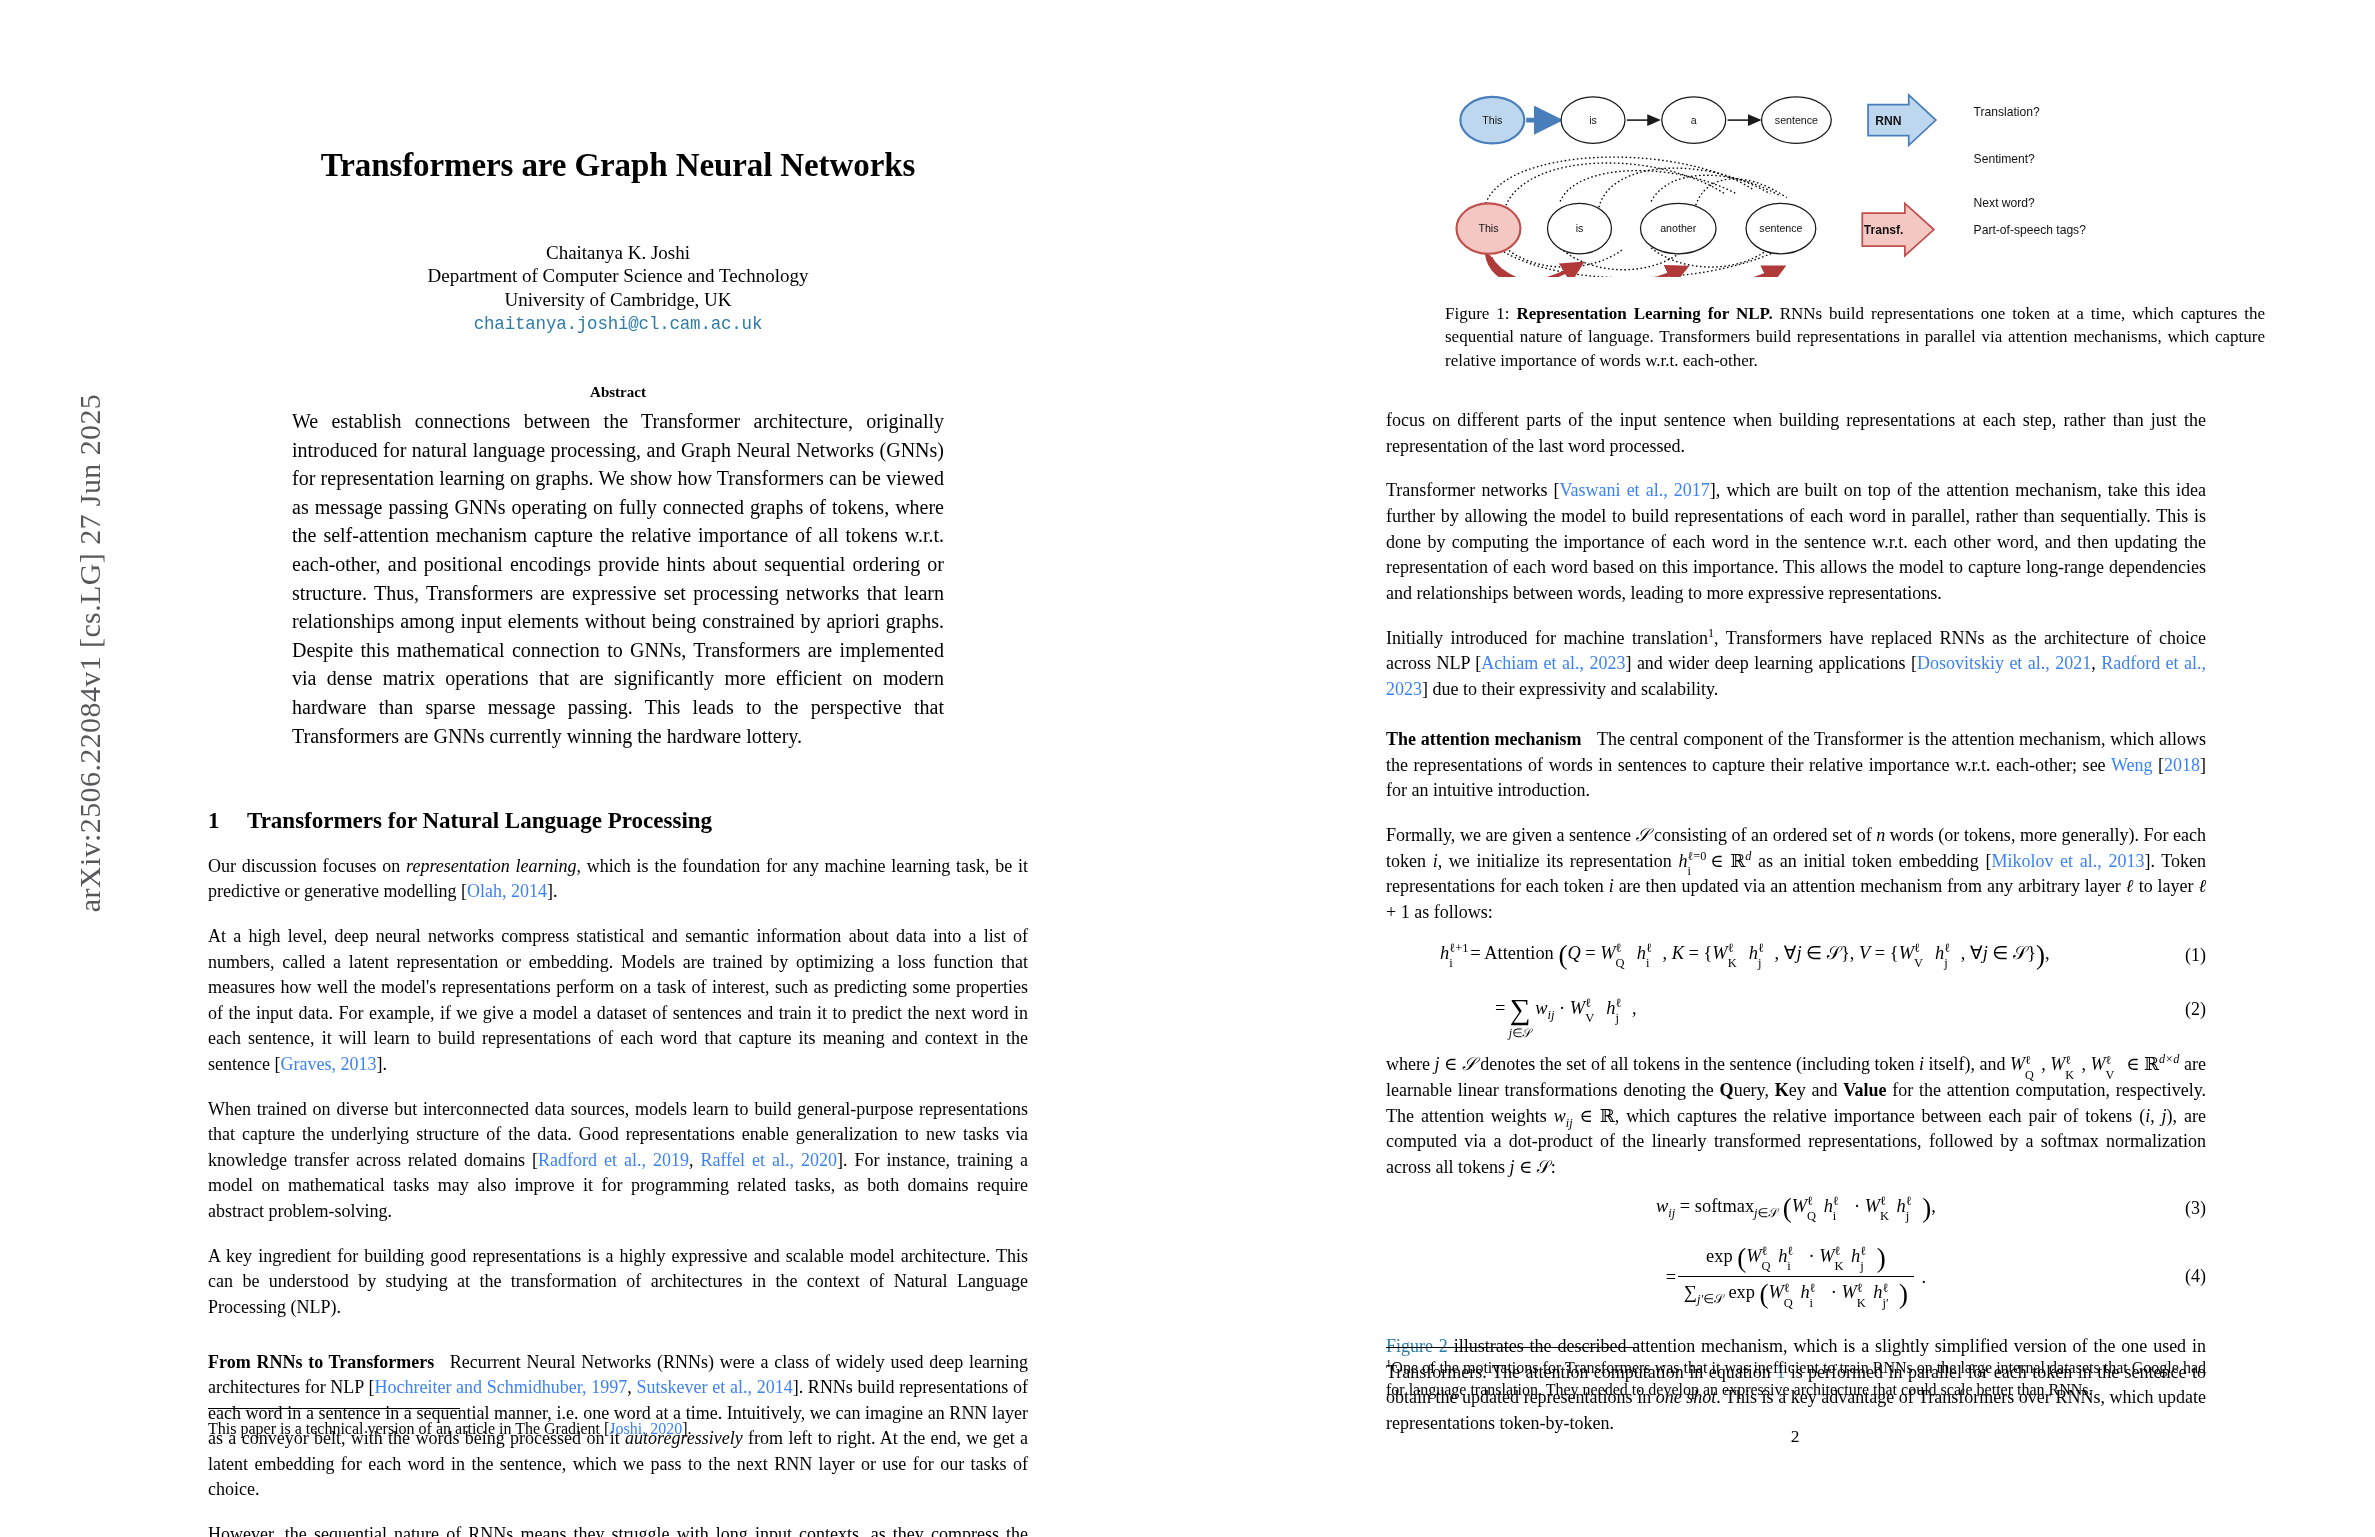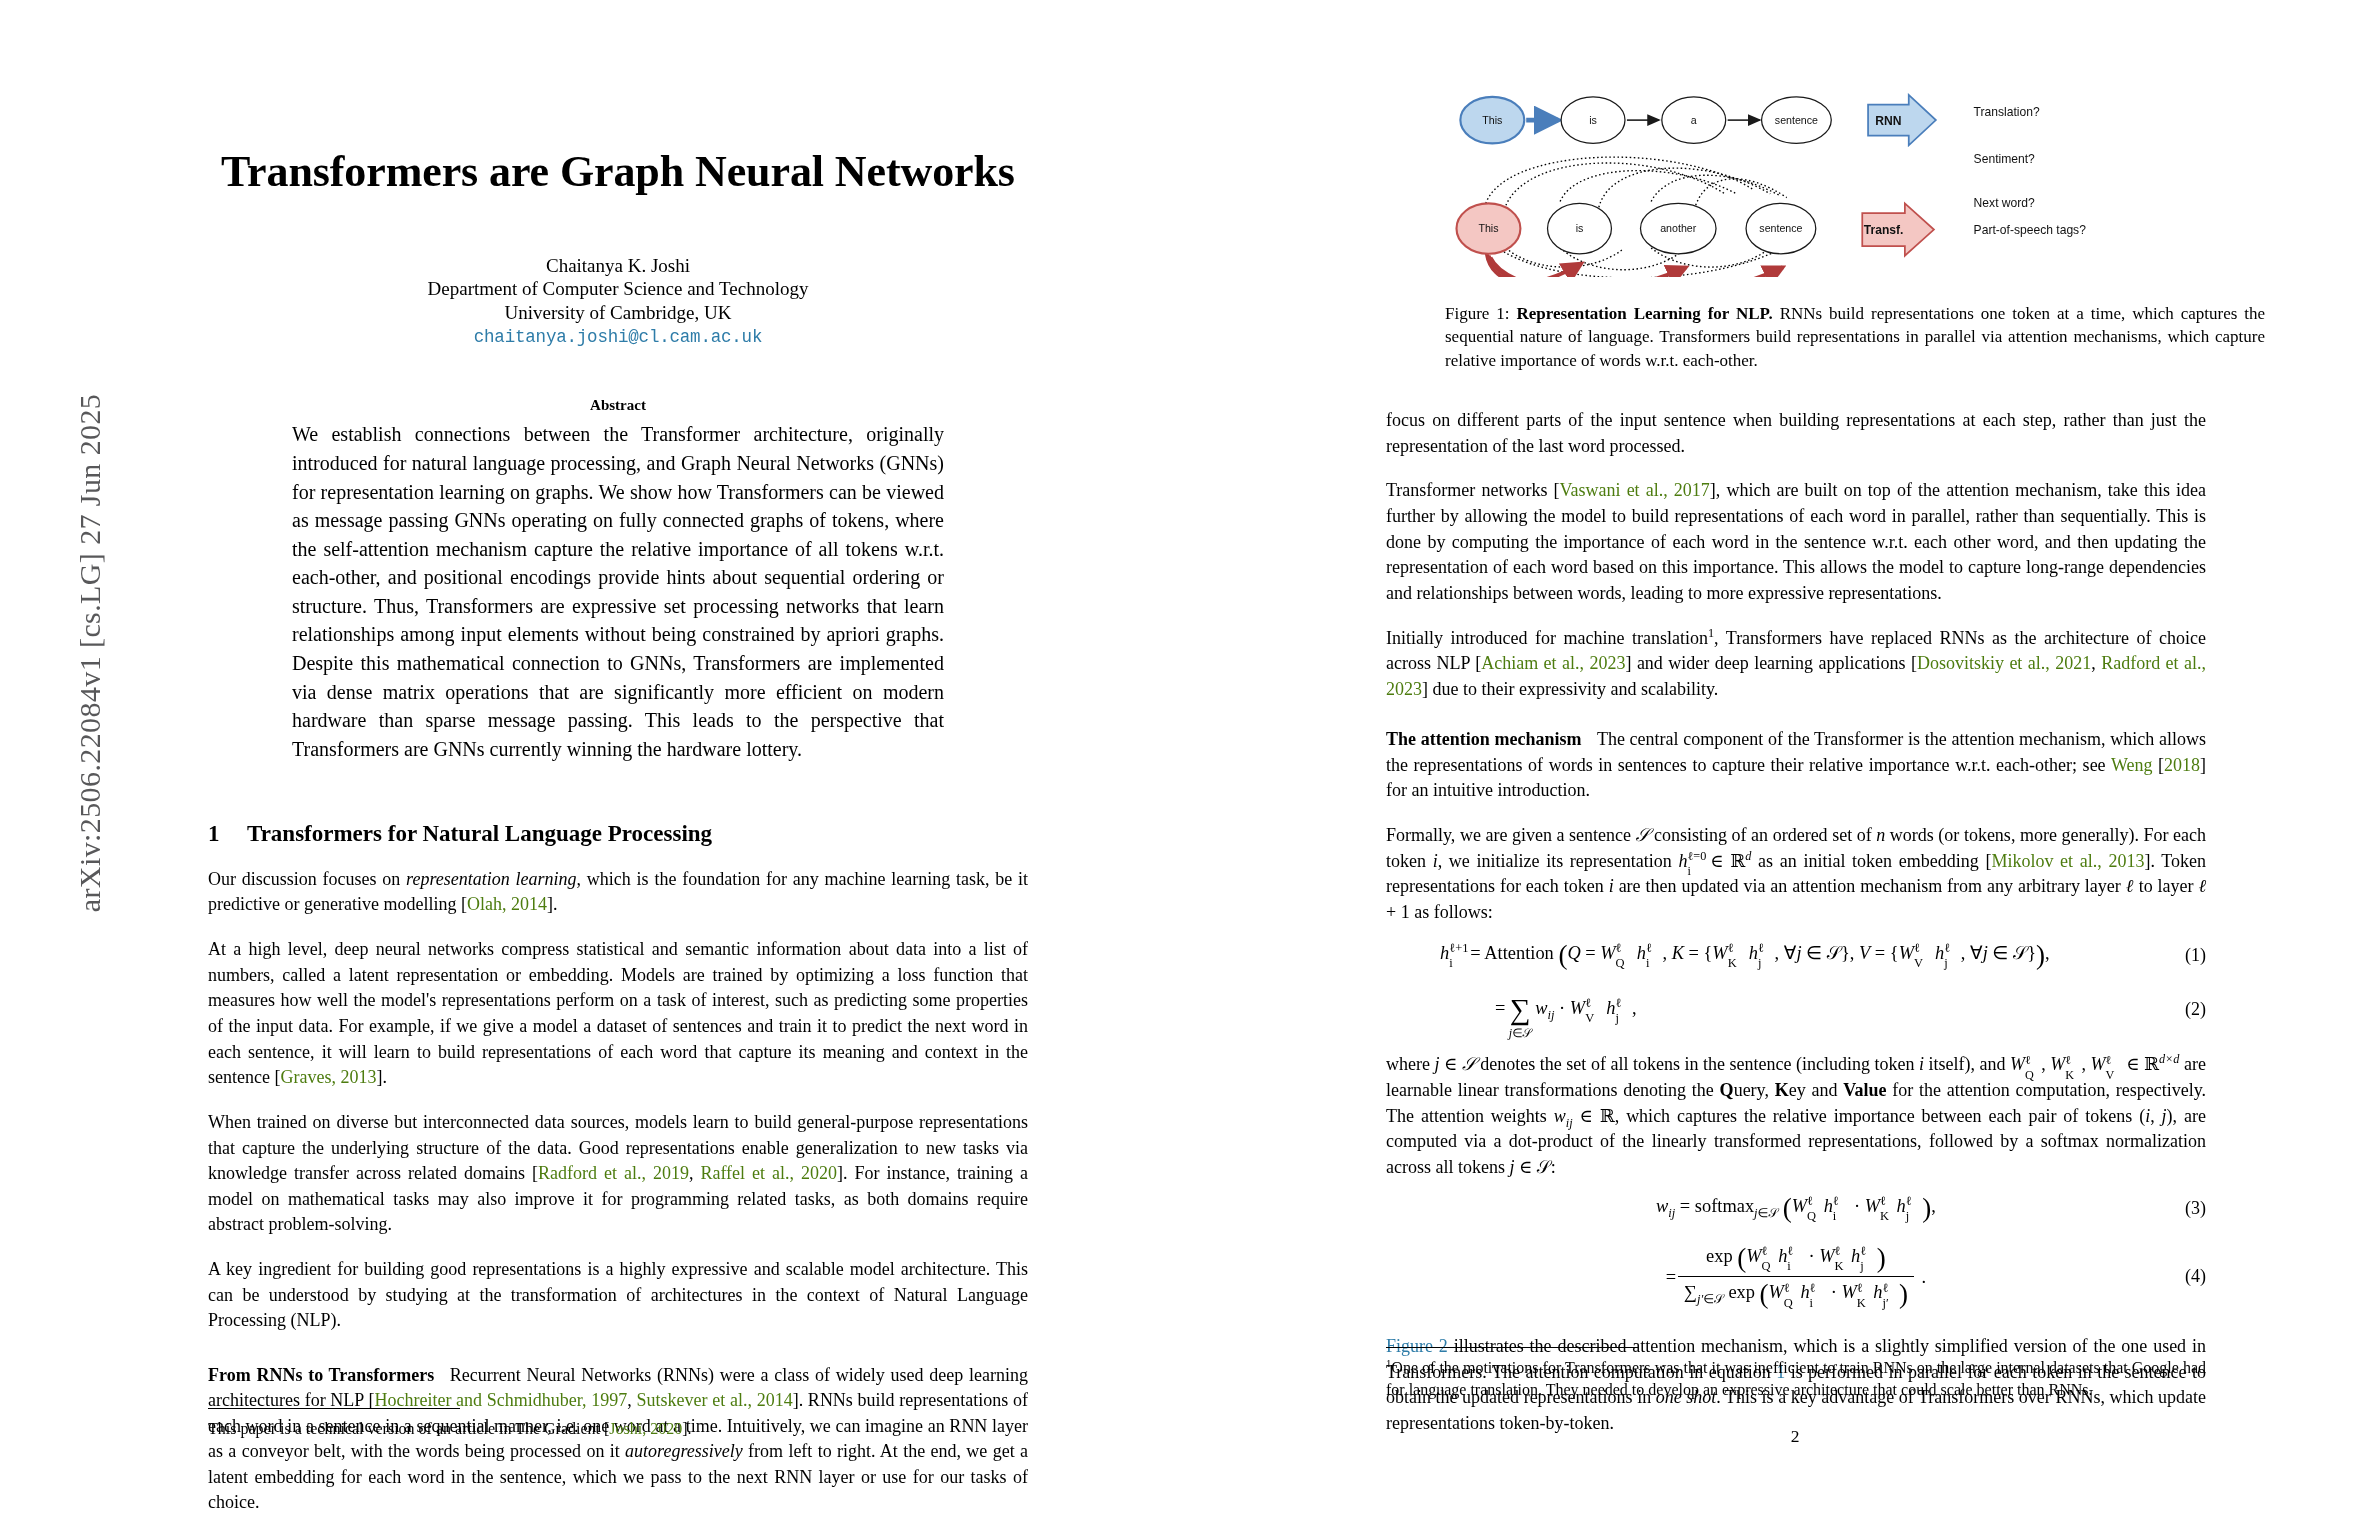--- a/index.html
+++ b/index.html
@@ -46,21 +46,21 @@
   .page-left  { left: 116px;  width: 1087px; }
   .page-right { left: 1339px; width: 970px; }
 
   .col-inner-left  { position: absolute; left: 92px;  top: 0; width: 820px; }
   .col-inner-right { position: absolute; left: 47px;  top: 0; width: 820px; }
 
   
   .paper-title {
     margin-top: 146px;
     text-align: center;
-    font-size: 44px;
+    font-size: 33px;
     font-weight: bold;
     letter-spacing: -0.1px;
     line-height: 1.2;
   }
   .author-name {
     margin-top: 56px;
     text-align: center;
     font-size: 19px;
     font-weight: normal;
   }
@@ -103,21 +103,21 @@
   p.body {
     font-size: 18px;
     line-height: 1.42;
     text-align: justify;
     margin: 19.4px 0 0 0;
   }
   .runin { font-weight: bold; }
   .runin + .runin-gap { display: inline-block; width: 15.5px; }
 
   i, .it { font-style: italic; }
-  .cite { color: #4d7c0f; }
+  .cite { color: #3b82f6; }
   .lnk  { color: #2e7ca8; }
 
   .footnote-rule {
     margin-top: 25px;
     width: 252px;
     height: 1px;
     background: #000;
   }
   .footnote {
     font-size: 16px;

